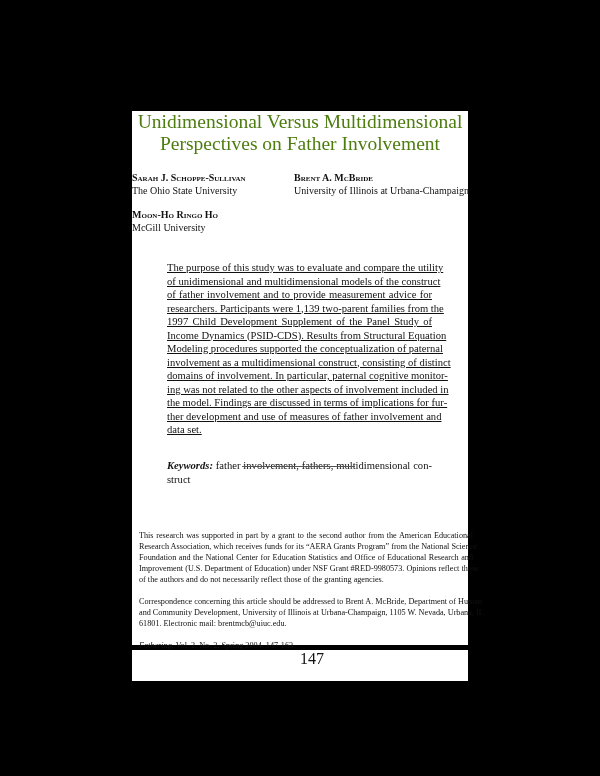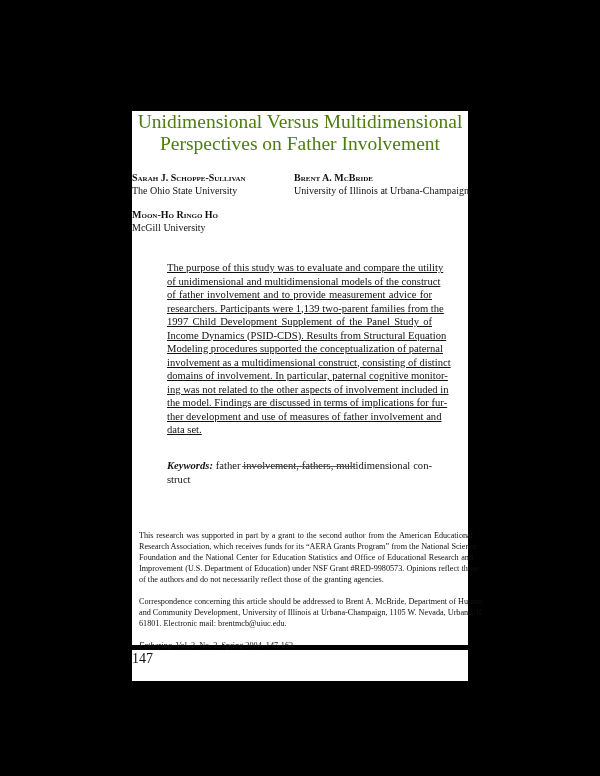--- a/index.html
+++ b/index.html
@@ -44,21 +44,21 @@
       border-top: 1.5px solid #555555;
     }
     .footnotes {
       position: absolute; left: 7px; top: 419px; width: 334px; font-size: 8.2px; line-height: 11px;
     }
     .footnotes .line { display: block; white-space: nowrap; text-align: justify; text-align-last: justify; }
     .footnotes .line.last { text-align-last: left; }
     .footnotes .gap { height: 11px; }
     .journal-name { font-style: italic; }
     .page-number {
-      position: absolute; left: 0; width: 336px; top: 2px; text-align: left; font-size: 14px; line-height: 13px;
+      position: absolute; left: 12px; width: 336px; top: 2px; text-align: center; font-size: 16px; line-height: 13px;
     }
   </style>
 </head>
 <body>
 
 <div class="page">
   <div class="title">
     <div>Unidimensional Versus Multidimensional</div>
     <div>Perspectives on Father Involvement</div>
   </div>

